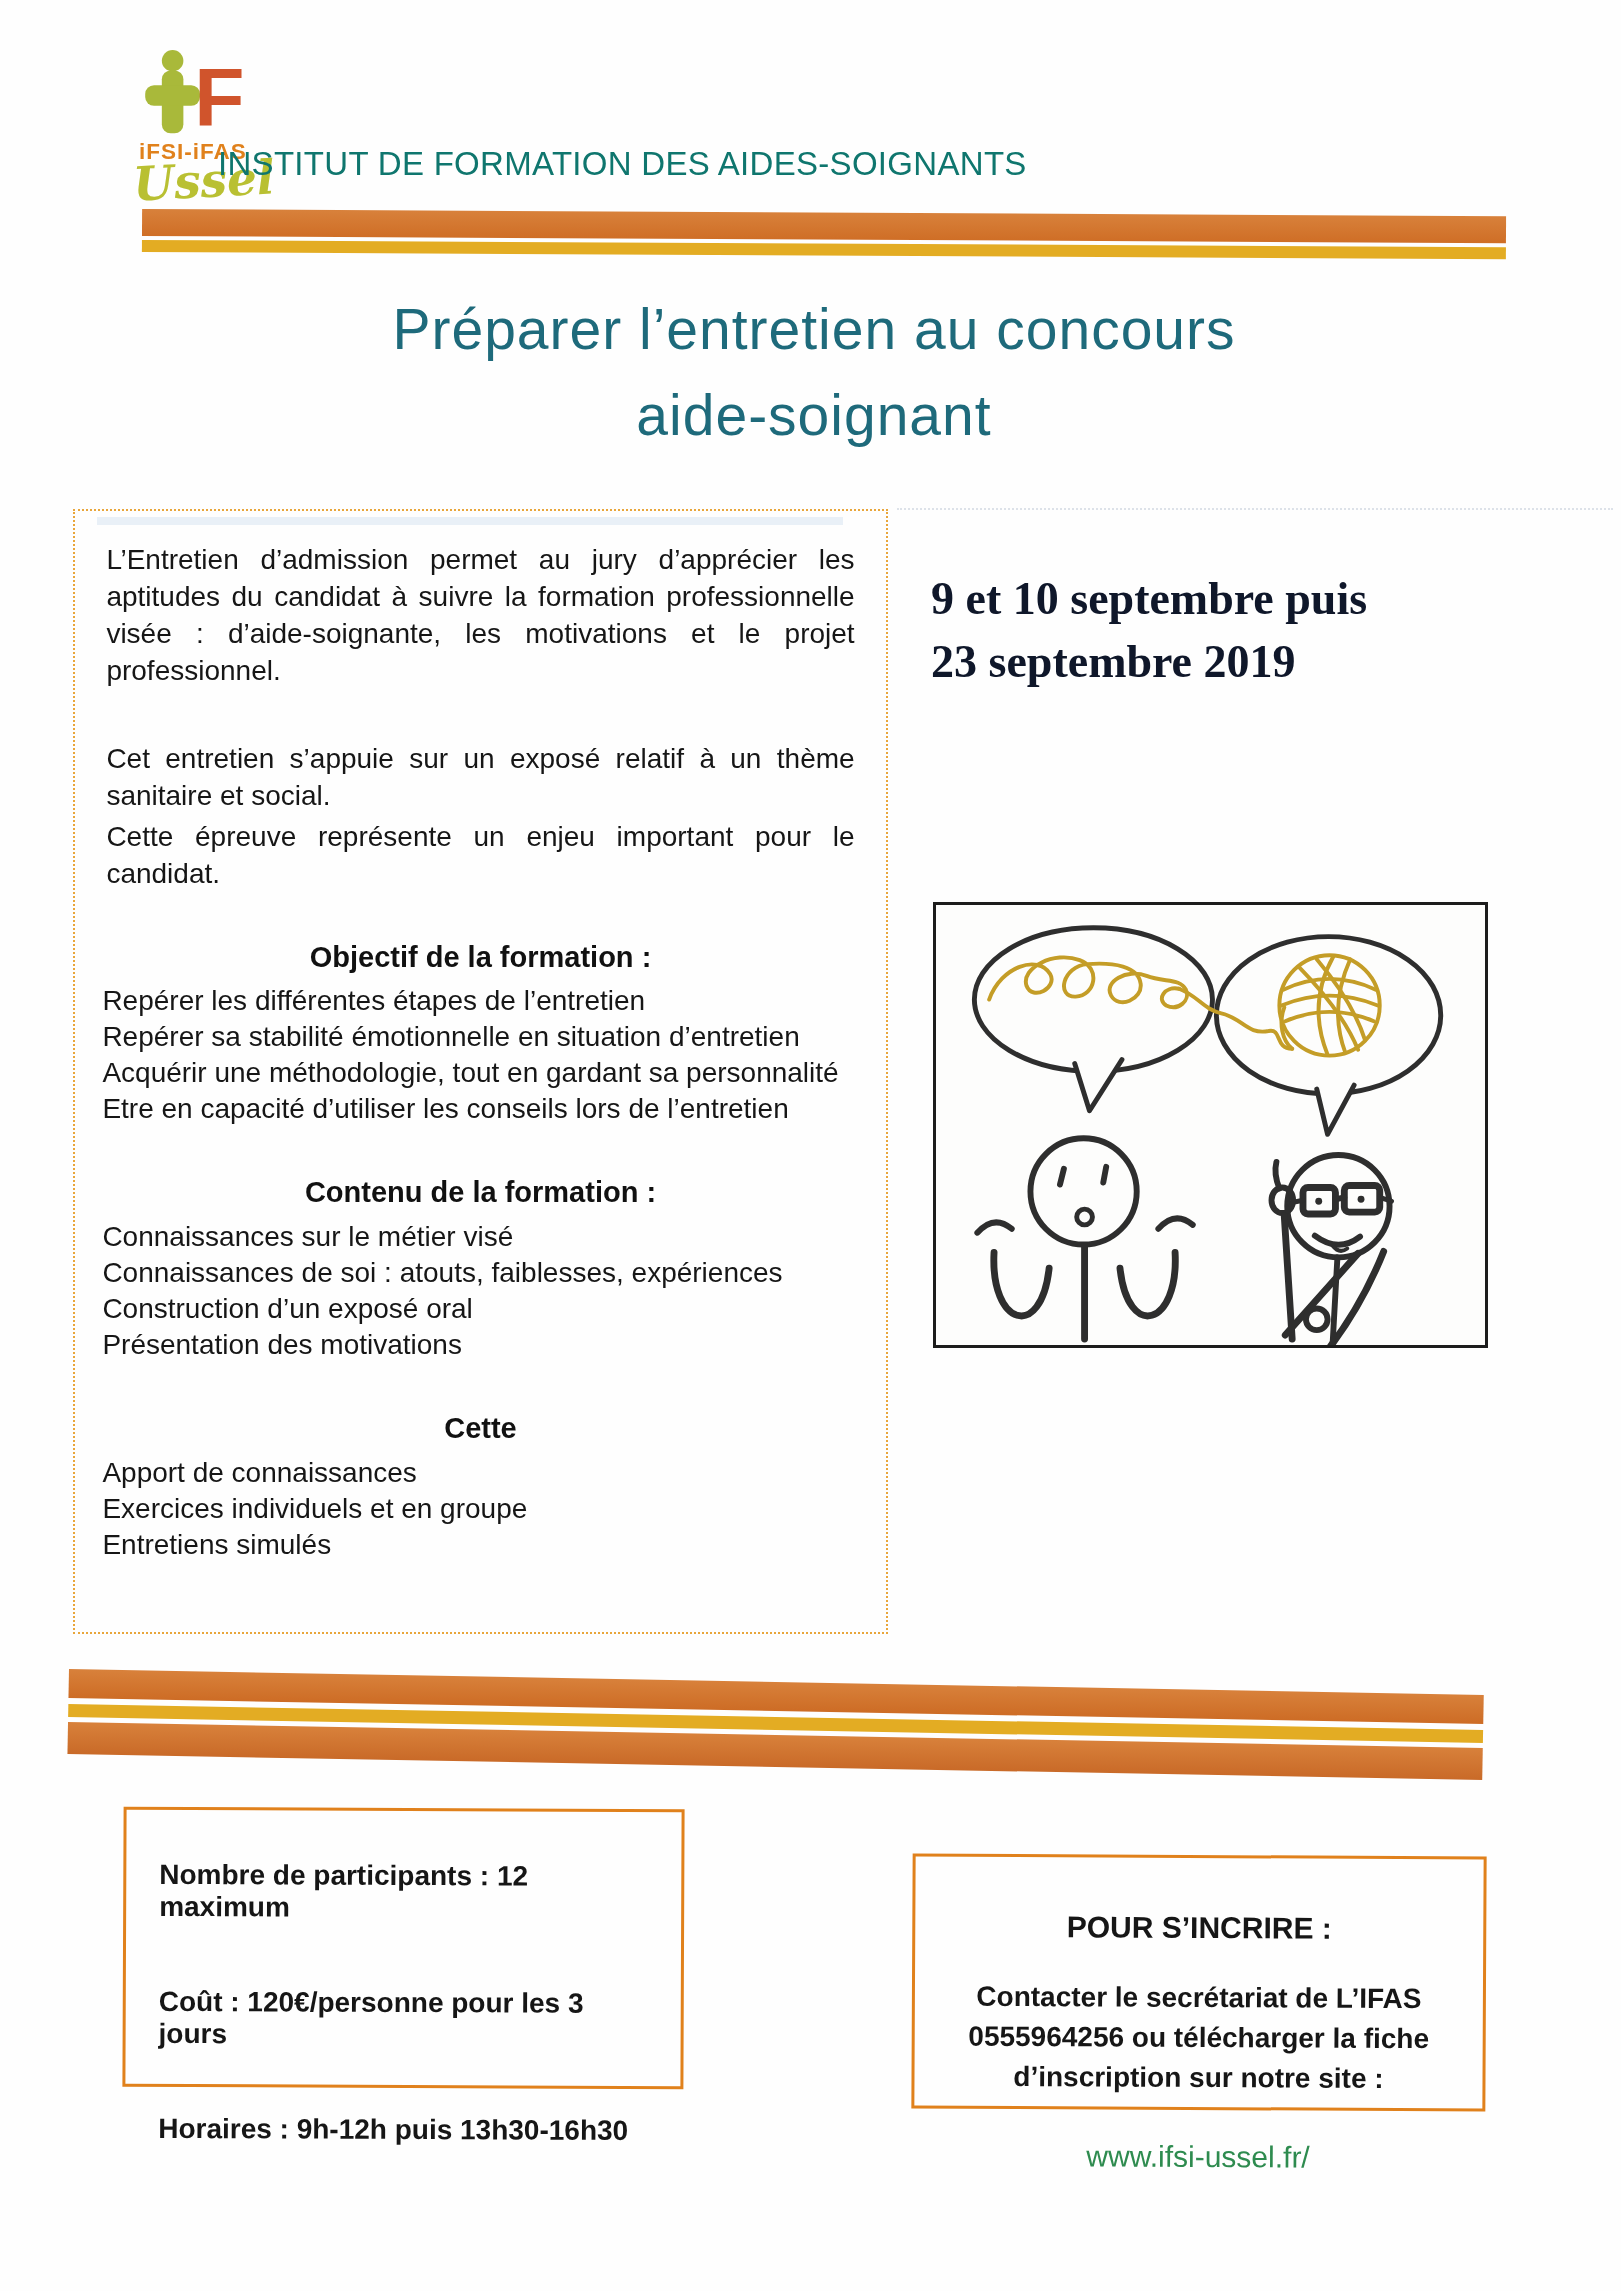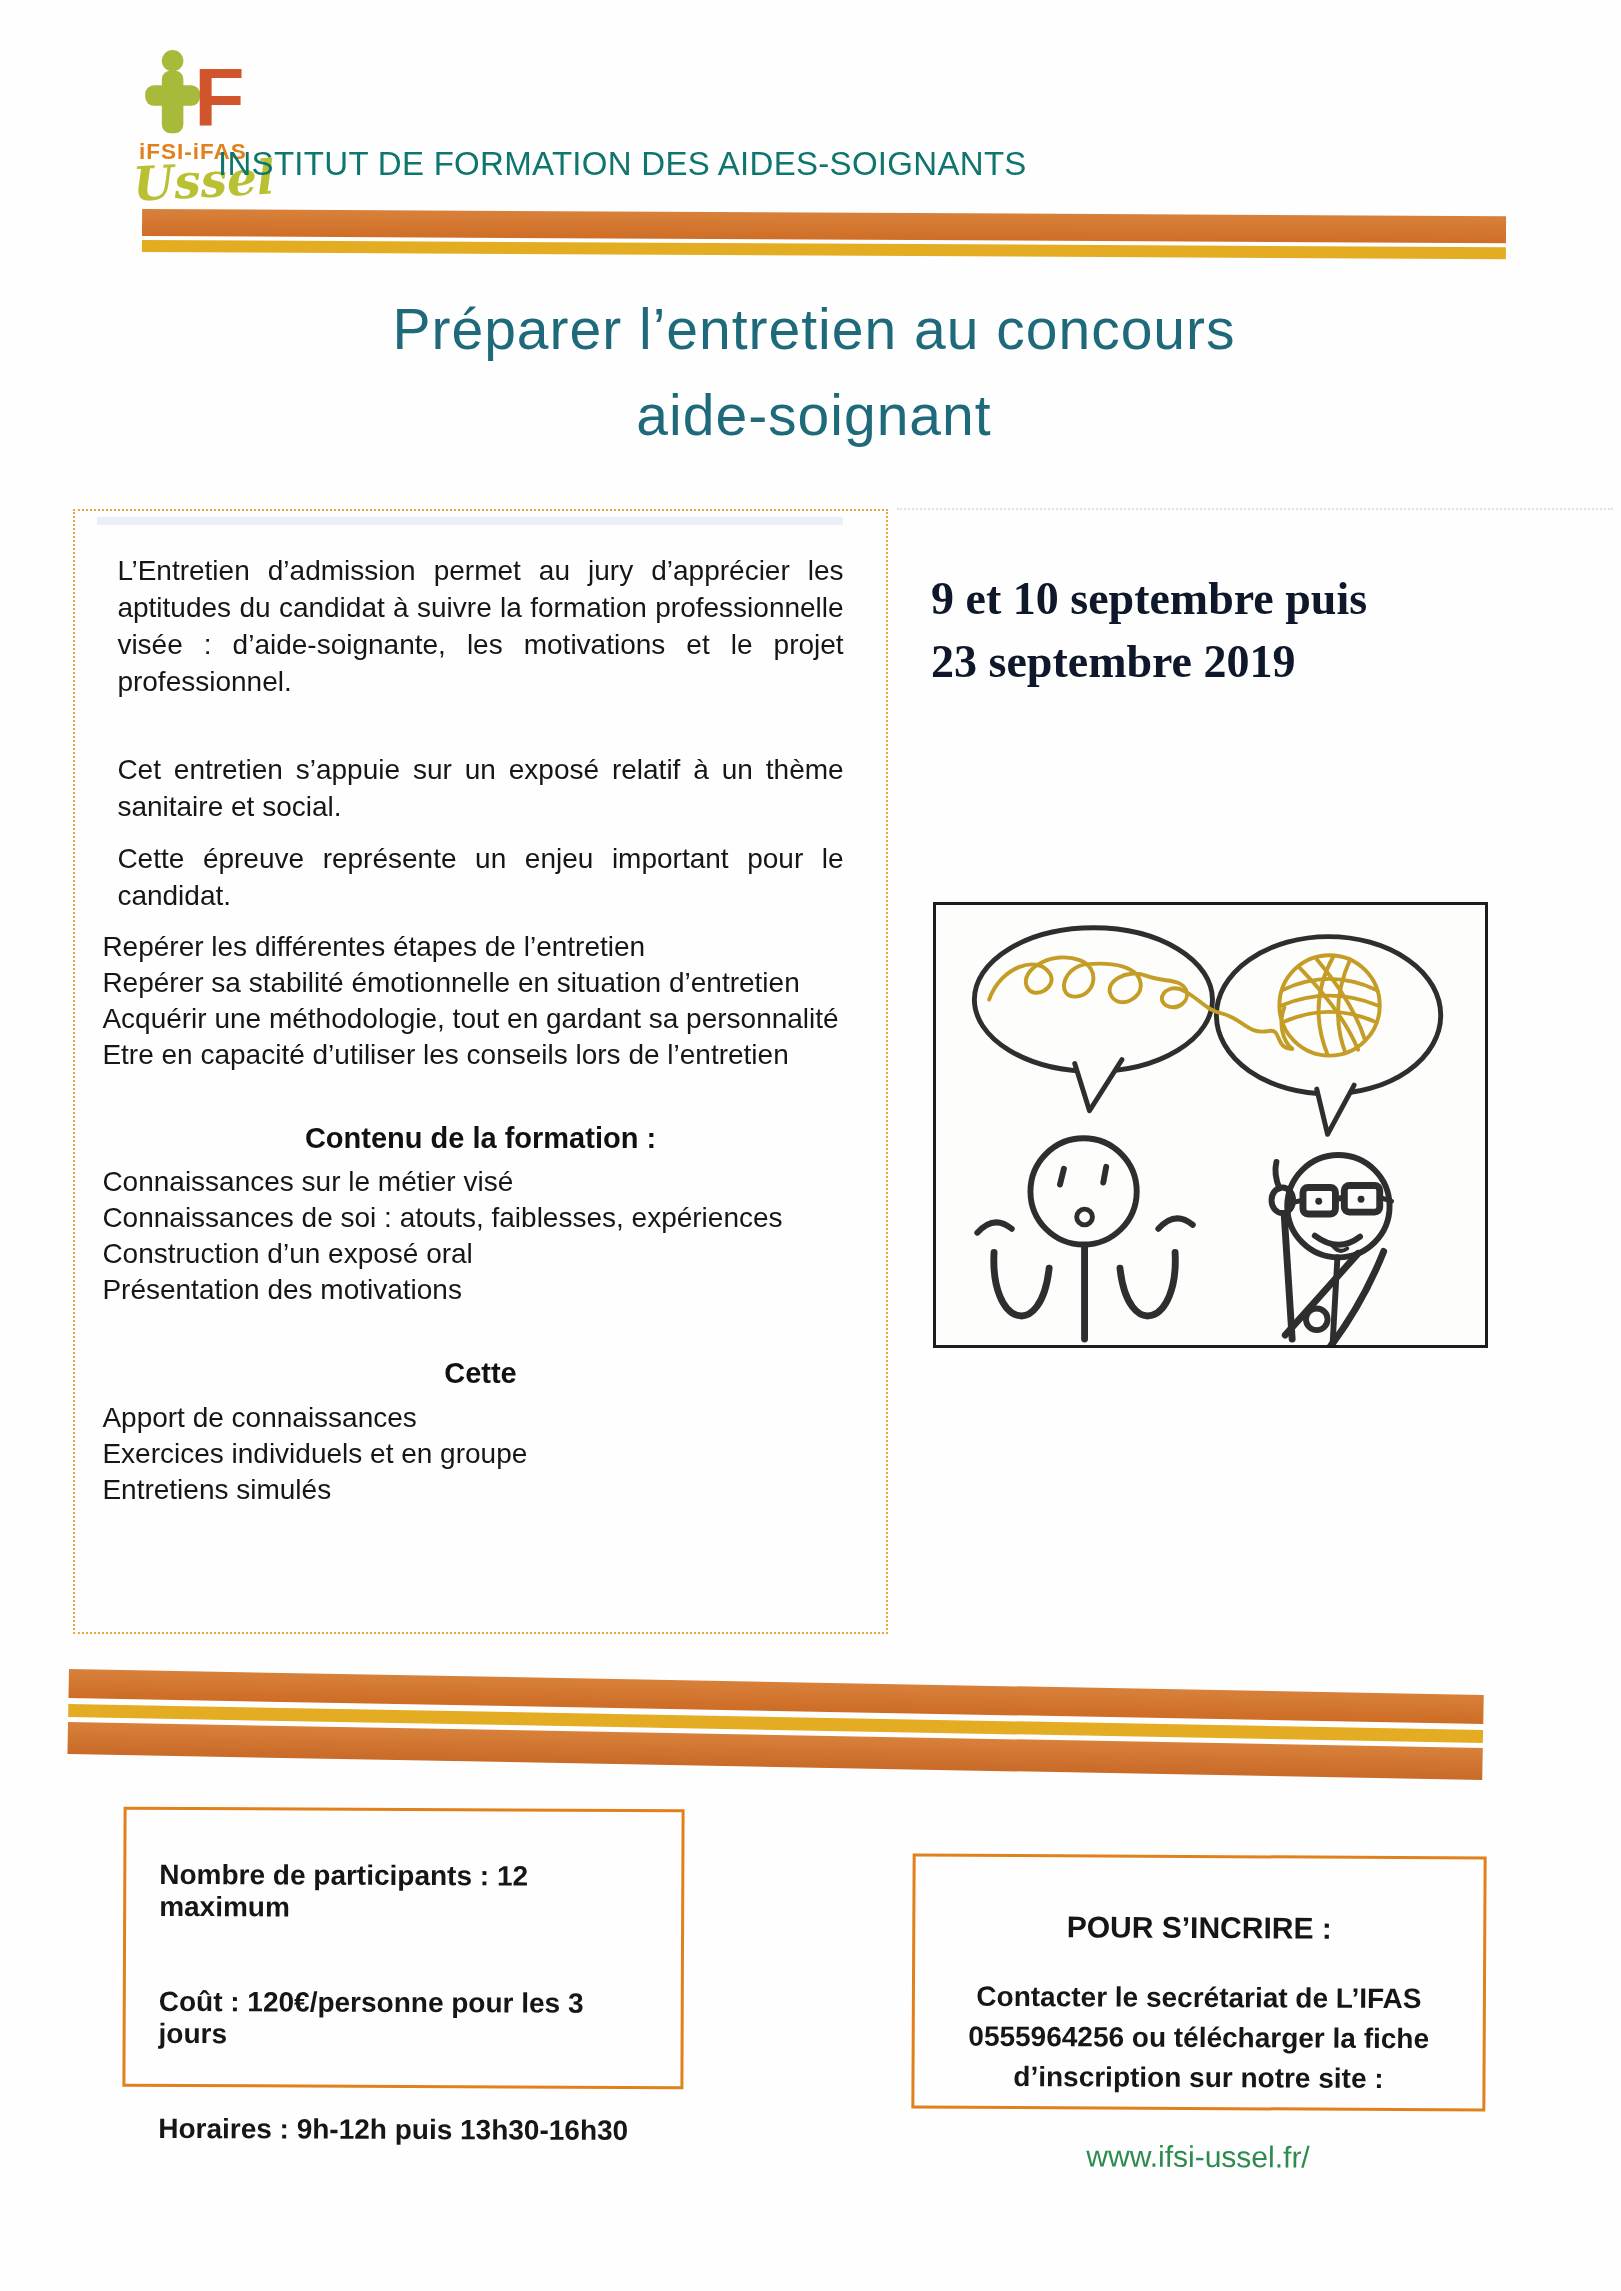--- a/index.html
+++ b/index.html
@@ -20,21 +20,21 @@
   .rule-top .bar-orange{height:26.5px;background:linear-gradient(180deg,#d8813b,#cf6e26);}
   .rule-top .bar-gold{height:11.8px;margin-top:4.9px;background:#e3ac23;}
   
   .main-title{position:absolute;left:118px;top:286px;width:1392px;margin:0;text-align:center;
     color:#1e6a7b;font-weight:normal;font-size:57px;line-height:86px;letter-spacing:1px;}
   
   .intro-box{position:absolute;left:73px;top:509px;width:815px;height:1125px;box-sizing:border-box;
     border:2.9px dotted #e9a63b;padding:25.5px 27.4px 0;font-size:28px;}
   .scan-smear{position:absolute;left:21.6px;top:5.9px;width:92%;height:7.8px;
     background:rgba(140,175,215,.18);}
-  .intro-box p{margin:15px;line-height:37px;text-align:justify;}
+  .intro-box p{margin:4px;line-height:37px;text-align:justify;}
   .intro-box p.gap-after{margin-bottom:51px;}
   .intro-box h3{font-size:29px;text-align:center;margin:47px 0 7.8px;line-height:37px;color:#111;}
   .intro-box .item{line-height:36px;}
   .artifact-dash{position:absolute;left:897px;top:508px;width:716px;height:0;
     border-top:2.9px dotted #c3ccd8;opacity:.55;}
   
   .dates{position:absolute;left:931px;top:567px;width:549px;text-align:left;
     font-family:"Liberation Serif",serif;font-weight:bold;font-size:46px;line-height:63px;color:#0f172a;}
   
   .illustration{position:absolute;left:933px;top:902px;width:555px;height:446px;margin:0;
@@ -84,20 +84,21 @@
   </h2>
 
   <div class="artifact-dash"></div>
 
   <section class="intro-box">
     <div class="scan-smear"></div>
     <p class="gap-after">L’Entretien d’admission permet au jury d’apprécier les aptitudes du candidat à suivre la formation professionnelle visée : d’aide-soignante, les motivations et le projet professionnel.</p>
     <p>Cet entretien s’appuie sur un exposé relatif à un thème sanitaire et social.</p>
     <p>Cette épreuve représente un enjeu important pour le candidat.</p>
 
+    <h3>Objectif de la formation :</h3>
     <div class="item">Repérer les différentes étapes de l’entretien</div>
     <div class="item">Repérer sa stabilité émotionnelle en situation d’entretien</div>
     <div class="item">Acquérir une méthodologie, tout en gardant sa personnalité</div>
     <div class="item">Etre en capacité d’utiliser les conseils lors de l’entretien</div>
 
     <h3>Contenu de la formation :</h3>
     <div class="item">Connaissances sur le métier visé</div>
     <div class="item">Connaissances de soi : atouts, faiblesses, expériences</div>
     <div class="item">Construction d’un exposé oral</div>
     <div class="item">Présentation des motivations</div>

